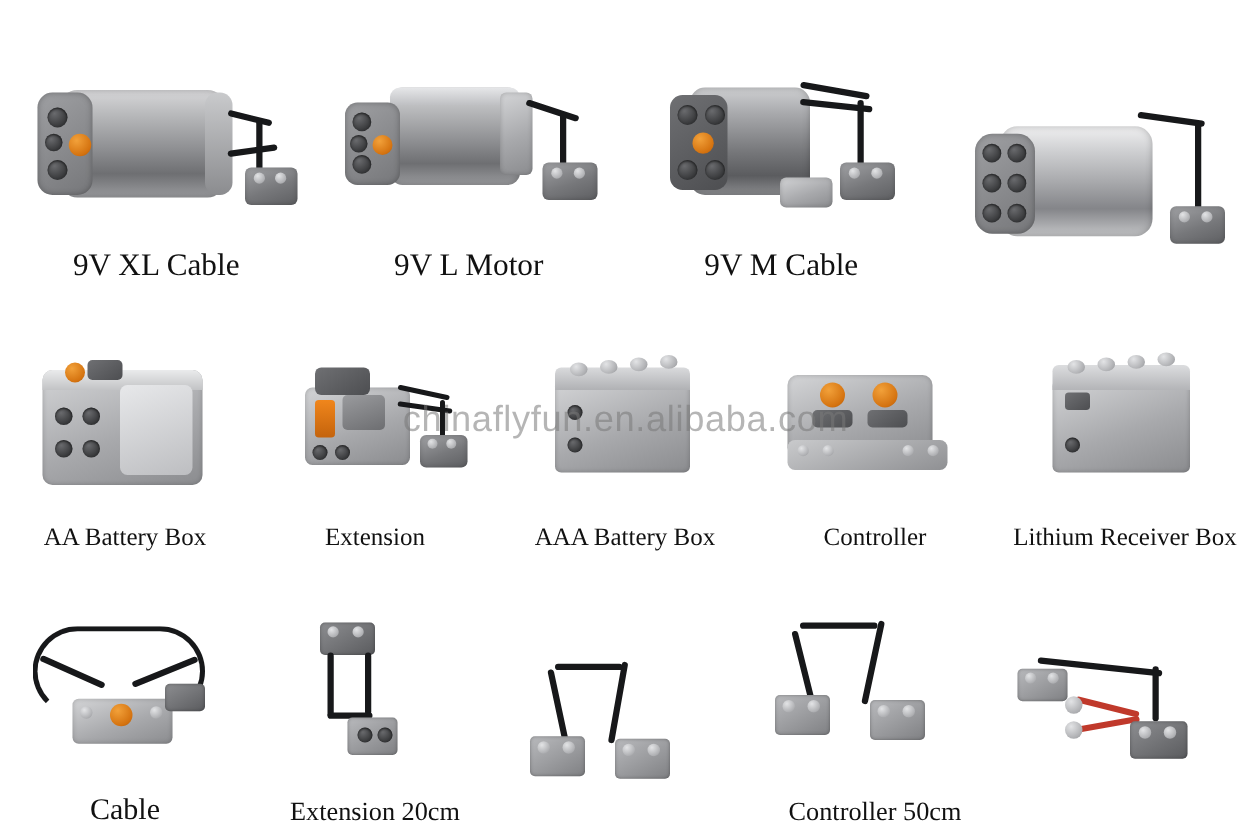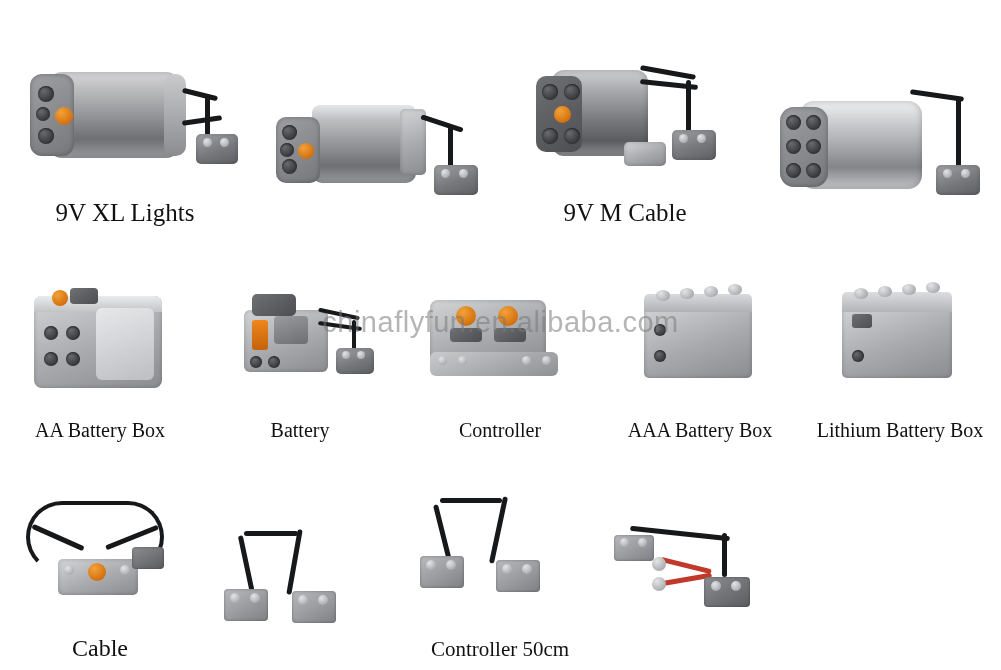--- a/index.html
+++ b/index.html
@@ -134,21 +134,21 @@
   }
   .wireline {
     background: #17181a;
     border-radius: 3px;
   }
 
   
   .watermark {
     position: absolute;
     left: 0;
-    top: 306px;
+    top: 320px;
     width: 1001px;
     text-align: center;
     font-family: "Liberation Sans", sans-serif;
     font-size: 29px;
     color: rgba(120,120,120,0.55);
     letter-spacing: 0.5px;
     pointer-events: none;
     user-select: none;
   }
 </style>
@@ -170,41 +170,42 @@
           <div class="hole" style="left:36px; top:77px; width:14px; height:14px;"></div>
           <div style="left:164px; top:44px; width:22px; height:82px; border-radius:10px; background:linear-gradient(180deg,#c9cacc,#8b8c8f);"></div>
           <div class="wireline" style="left:182px; top:62px; width:36px; height:5px; transform:rotate(14deg);"></div>
           <div class="wireline" style="left:182px; top:88px; width:40px; height:5px; transform:rotate(-8deg);"></div>
           <div class="wireline" style="left:205px; top:66px; width:5px; height:44px;"></div>
           <div class="brick dark" style="left:196px; top:104px; width:42px; height:30px;"></div>
           <div class="stud" style="left:203px; top:108px; width:9px; height:9px;"></div>
           <div class="stud" style="left:220px; top:108px; width:9px; height:9px;"></div>
         </div>
       </div>
-      <div class="caption">9V XL Lights</div>
+      <div class="caption">9V XL Cable</div>
     </div>
 
     <div class="cell">
       <div class="art">
         <div class="part">
           <div class="cyl" style="left:62px; top:40px; width:104px; height:78px; border-radius:10px;"></div>
           <div style="left:62px; top:40px; width:104px; height:14px; background:linear-gradient(180deg,#e6e7e9,#bfc0c3); border-radius:8px 8px 0 0;"></div>
           <div class="facegrey" style="left:26px; top:52px; width:44px; height:66px;"></div>
           <div class="hole" style="left:32px; top:60px; width:15px; height:15px;"></div>
           <div class="hole" style="left:32px; top:94px; width:15px; height:15px;"></div>
           <div class="axle" style="left:48px; top:78px; width:16px; height:16px;"></div>
           <div class="hole" style="left:30px; top:78px; width:14px; height:14px;"></div>
           <div class="brick" style="left:150px; top:44px; width:26px; height:66px;"></div>
           <div class="wireline" style="left:170px; top:56px; width:44px; height:5px; transform:rotate(18deg);"></div>
           <div class="wireline" style="left:198px; top:60px; width:5px; height:48px;"></div>
           <div class="brick dark" style="left:184px; top:100px; width:44px; height:30px;"></div>
           <div class="stud" style="left:191px; top:104px; width:9px; height:9px;"></div>
           <div class="stud" style="left:209px; top:104px; width:9px; height:9px;"></div>
         </div>
       </div>
+      <div class="caption">9V L Motor</div>
     </div>
 
     <div class="cell">
       <div class="art">
         <div class="part">
           <div class="cyl dark" style="left:52px; top:40px; width:96px; height:86px; border-radius:12px;"></div>
           <div class="facedark" style="left:36px; top:46px; width:46px; height:76px;"></div>
           <div class="hole" style="left:42px; top:54px; width:16px; height:16px;"></div>
           <div class="hole" style="left:42px; top:98px; width:16px; height:16px;"></div>
           <div class="hole" style="left:64px; top:54px; width:16px; height:16px;"></div>
@@ -272,21 +273,37 @@
           <div class="wireline" style="left:118px; top:46px; width:42px; height:4px; transform:rotate(12deg);"></div>
           <div class="wireline" style="left:118px; top:58px; width:44px; height:4px; transform:rotate(8deg);"></div>
           <div class="wireline" style="left:152px; top:54px; width:4px; height:34px;"></div>
           <div class="brick dark" style="left:136px; top:82px; width:38px; height:26px;"></div>
           <div class="stud" style="left:142px; top:85px; width:8px; height:8px;"></div>
           <div class="stud" style="left:157px; top:85px; width:8px; height:8px;"></div>
           <div class="hole" style="left:50px; top:90px; width:12px; height:12px;"></div>
           <div class="hole" style="left:68px; top:90px; width:12px; height:12px;"></div>
         </div>
       </div>
-      <div class="caption">Battery</div>
+      <div class="caption">Extension</div>
+    </div>
+
+    <div class="cell">
+      <div class="art">
+        <div class="part">
+          <div class="brick" style="left:44px; top:38px; width:108px; height:74px; border-radius:5px;"></div>
+          <div style="left:44px; top:28px; width:108px; height:18px; background:linear-gradient(180deg,#d9dadc,#b0b1b4); border-radius:5px 5px 0 0;"></div>
+          <div class="stud" style="left:56px; top:24px; width:14px; height:11px;"></div>
+          <div class="stud" style="left:80px; top:22px; width:14px; height:11px;"></div>
+          <div class="stud" style="left:104px; top:20px; width:14px; height:11px;"></div>
+          <div class="stud" style="left:128px; top:18px; width:14px; height:11px;"></div>
+          <div class="hole" style="left:54px; top:58px; width:12px; height:12px;"></div>
+          <div class="hole" style="left:54px; top:84px; width:12px; height:12px;"></div>
+        </div>
+      </div>
+      <div class="caption">AAA Battery Box</div>
     </div>
 
     <div class="cell">
       <div class="art">
         <div class="part">
           <div class="brick" style="left:30px; top:34px; width:116px; height:66px; border-radius:8px;"></div>
           <div style="left:30px; top:86px; width:128px; height:24px; background:linear-gradient(160deg,#c9cacc,#8f9093); border-radius:6px;"></div>
           <div class="axle" style="left:56px; top:40px; width:20px; height:20px;"></div>
           <div class="axle" style="left:98px; top:40px; width:20px; height:20px;"></div>
           <div class="facedark" style="left:50px; top:62px; width:32px; height:14px; border-radius:4px;"></div>
@@ -296,47 +313,31 @@
           <div class="stud" style="left:122px; top:90px; width:9px; height:9px;"></div>
           <div class="stud" style="left:142px; top:90px; width:9px; height:9px;"></div>
         </div>
       </div>
       <div class="caption">Controller</div>
     </div>
 
     <div class="cell">
       <div class="art">
         <div class="part">
-          <div class="brick" style="left:44px; top:38px; width:108px; height:74px; border-radius:5px;"></div>
-          <div style="left:44px; top:28px; width:108px; height:18px; background:linear-gradient(180deg,#d9dadc,#b0b1b4); border-radius:5px 5px 0 0;"></div>
-          <div class="stud" style="left:56px; top:24px; width:14px; height:11px;"></div>
-          <div class="stud" style="left:80px; top:22px; width:14px; height:11px;"></div>
-          <div class="stud" style="left:104px; top:20px; width:14px; height:11px;"></div>
-          <div class="stud" style="left:128px; top:18px; width:14px; height:11px;"></div>
-          <div class="hole" style="left:54px; top:58px; width:12px; height:12px;"></div>
-          <div class="hole" style="left:54px; top:84px; width:12px; height:12px;"></div>
-        </div>
-      </div>
-      <div class="caption">AAA Battery Box</div>
-    </div>
-
-    <div class="cell">
-      <div class="art">
-        <div class="part">
           <div class="brick" style="left:42px; top:38px; width:110px; height:74px; border-radius:5px;"></div>
           <div style="left:42px; top:26px; width:110px; height:20px; background:linear-gradient(180deg,#dcdddf,#b3b4b7); border-radius:5px 5px 0 0;"></div>
           <div class="stud" style="left:54px; top:22px; width:14px; height:11px;"></div>
           <div class="stud" style="left:78px; top:20px; width:14px; height:11px;"></div>
           <div class="stud" style="left:102px; top:18px; width:14px; height:11px;"></div>
           <div class="stud" style="left:126px; top:16px; width:14px; height:11px;"></div>
           <div class="facedark" style="left:52px; top:48px; width:20px; height:14px; border-radius:3px;"></div>
           <div class="hole" style="left:52px; top:84px; width:12px; height:12px;"></div>
         </div>
       </div>
-      <div class="caption">Lithium Battery Box</div>
+      <div class="caption">Lithium Receiver Box</div>
     </div>
   </div>
 
   <div class="row row3">
 
     <div class="cell">
       <div class="art">
         <div class="part">
           <div class="wire" style="left:26px; top:22px; width:130px; height:64px; border-radius:60px; border-bottom-color:transparent;"></div>
           <div class="wireline" style="left:30px; top:56px; width:56px; height:5px; transform:rotate(24deg);"></div>
@@ -344,20 +345,36 @@
           <div class="brick" style="left:58px; top:80px; width:80px; height:36px; border-radius:5px;"></div>
           <div class="axle" style="left:88px; top:84px; width:18px; height:18px;"></div>
           <div class="stud" style="left:64px; top:86px; width:10px; height:10px;"></div>
           <div class="stud" style="left:120px; top:86px; width:10px; height:10px;"></div>
           <div class="plug dark" style="left:132px; top:68px; width:32px; height:22px;"></div>
         </div>
       </div>
       <div class="caption">Cable</div>
     </div>
 
+    <div class="cell">
+      <div class="art">
+        <div class="part">
+          <div class="plug dark" style="left:56px; top:16px; width:44px; height:26px;"></div>
+          <div class="stud" style="left:62px; top:19px; width:9px; height:9px;"></div>
+          <div class="stud" style="left:82px; top:19px; width:9px; height:9px;"></div>
+          <div class="wireline" style="left:62px; top:40px; width:5px; height:52px;"></div>
+          <div class="wireline" style="left:92px; top:40px; width:5px; height:50px;"></div>
+          <div class="wireline" style="left:62px; top:88px; width:36px; height:5px;"></div>
+          <div class="plug" style="left:78px; top:92px; width:40px; height:30px;"></div>
+          <div class="hole" style="left:86px; top:100px; width:12px; height:12px;"></div>
+          <div class="hole" style="left:102px; top:100px; width:12px; height:12px;"></div>
+        </div>
+      </div>
+      <div class="caption sm">Extension 20cm</div>
+    </div>
 
     <div class="cell">
       <div class="art">
         <div class="part">
           <div class="wireline" style="left:44px; top:20px; width:5px; height:60px; transform:rotate(-12deg);"></div>
           <div class="wireline" style="left:92px; top:14px; width:5px; height:66px; transform:rotate(10deg);"></div>
           <div class="wireline" style="left:44px; top:16px; width:54px; height:5px;"></div>
           <div class="plug" style="left:24px; top:74px; width:44px; height:32px;"></div>
           <div class="stud" style="left:30px; top:78px; width:10px; height:10px;"></div>
           <div class="stud" style="left:50px; top:78px; width:10px; height:10px;"></div>

